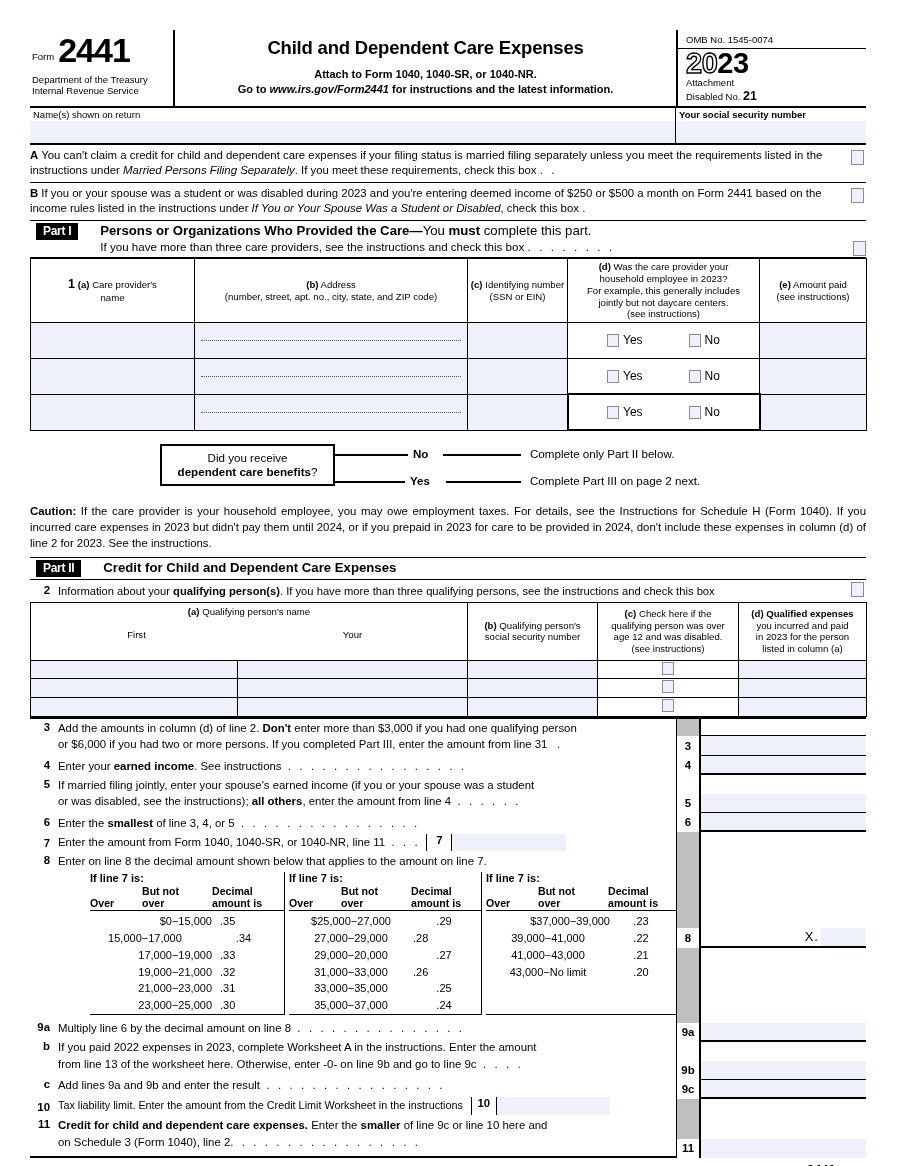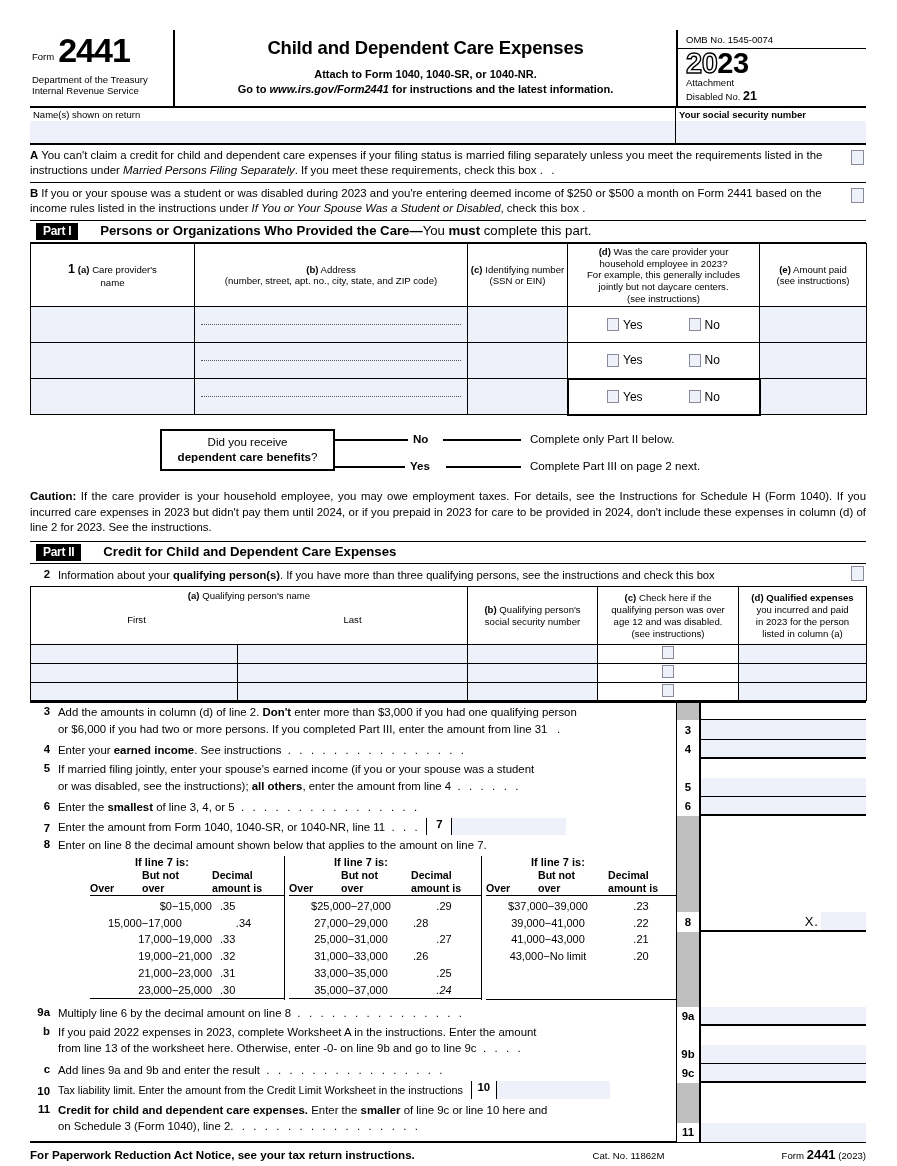--- a/index.html
+++ b/index.html
@@ -89,21 +89,21 @@
   
   .answers{position:absolute;right:0;width:190px;top:0;}
   .acell{position:absolute;box-sizing:border-box;}
   .anum{position:absolute;width:25px;box-sizing:border-box;border-left:1px solid #000;border-right:2px solid #000;
         font-size:11.4px;font-weight:bold;text-align:center;background:#fff;}
   .aval{position:absolute;left:25px;right:0;box-sizing:border-box;background:#eef1fa;border-bottom:1px solid #000;}
 
   
   .dectbl{margin-left:60px;margin-top:3px;width:582px;}
   .dectbl .grp{display:inline-block;vertical-align:top;}
-  .iflabel{font-size:11px;font-weight:bold;margin-bottom:1px;margin-left:45px;}
+  .iflabel{font-size:11px;font-weight:bold;margin-bottom:1px;}
   .dhdr{font-size:10.6px;font-weight:bold;line-height:1.16;}
   .drow{font-size:11px;line-height:1.52;}
 
   
   .footer{display:flex;align-items:baseline;border-top:2px solid #000;padding-top:4px;margin-top:2px;}
   .fl{font-size:11.6px;font-weight:bold;flex:1;}
   .fc{font-size:9.6px;width:175px;}
   .fr{font-size:9.6px;text-align:right;width:150px;}
   .fr .big{font-size:13px;font-weight:bold;}
 </style>
@@ -170,20 +170,25 @@
       <span class="leader">.</span>
     </div>
     <div class="cbx"></div>
   </div>
 
   <div class="partbar">
     <div class="parttag">Part I</div>
     <div class="parttxt">
       <div>
         <span class="b">Persons or Organizations Who Provided the Care</span><span class="b">—</span><span>You </span><span class="b">must</span><span> complete this part.</span>
+      </div>
+      <div class="l2" style="display:flex;align-items:flex-start;">
+        <span style="flex:1;"><span>If you have more than three care providers, see the instructions and check this box</span>
+        <span class="leader">. . . . . . . .</span></span>
+        <span class="cbx" style="margin-right:0;"></span>
       </div>
     </div>
   </div>
 
   <table class="grid">
     <colgroup>
       <col style="width:164px">
           <col style="width:273px">
           <col style="width:100px">
           <col style="width:192px">
@@ -328,21 +333,21 @@
           <col style="width:130px">
           <col style="width:141px">
           <col style="width:128px">
         </colgroup>
     <tbody>
           <tr>
       <td colspan="2" style="height:52px;vertical-align:top;padding-top:3px;">
         <div class="ctr"><span class="b">(a)</span> <span>Qualifying person's name</span></div>
         <div style="display:flex;margin-top:12px;">
           <div style="width:207px;text-align:center;">First</div>
-          <div style="flex:1;text-align:center;">Last</div>
+          <div style="flex:1;text-align:center;">Your</div>
         </div>
       </td>
       <td class="hcell" style="height:52px;">
         <span class="b">(b)</span>
         <span>Qualifying person's</span><br>
         <span>social security number</span>
       </td>
       <td class="hcell" style="height:52px;">
         <span class="b">(c)</span>
         <span>Check here if the</span><br>
@@ -483,48 +488,48 @@
             <div style="border-bottom:1px solid #000;padding-top:2px;">
               <div class="drow" style="display:flex;">
                     <span style="width:124px;text-align:center;">$25,000−27,000</span>
                     <span style="width:62px;text-align:center;">.29</span>
                   </div>
               <div class="drow" style="display:flex;">
                     <span style="width:124px;text-align:center;">27,000−29,000</span>
                     <span style="width:62px;text-align:left;">.28</span>
                   </div>
               <div class="drow" style="display:flex;">
-                    <span style="width:124px;text-align:center;">25,000−31,000</span>
+                    <span style="width:124px;text-align:center;">29,000−20,000</span>
                     <span style="width:62px;text-align:center;">.27</span>
                   </div>
               <div class="drow" style="display:flex;">
                     <span style="width:124px;text-align:center;">31,000−33,000</span>
                     <span style="width:62px;text-align:left;">.26</span>
                   </div>
               <div class="drow" style="display:flex;">
                     <span style="width:124px;text-align:center;">33,000−35,000</span>
                     <span style="width:62px;text-align:center;">.25</span>
                   </div>
               <div class="drow" style="display:flex;">
                     <span style="width:124px;text-align:center;">35,000−37,000</span>
-                    <span style="width:62px;text-align:center;font-style:italic;">.24</span>
+                    <span style="width:62px;text-align:center;">.24</span>
                   </div>
             </div>
           </div>
 
           <div class="grp" style="width:194px;border-left:1px solid #000;padding-left:4px;">
             <div class="iflabel">If line 7 is:</div>
             <div style="display:flex;border-bottom:1px solid #000;padding-bottom:1px;">
               <div class="dhdr" style="width:52px;align-self:flex-end;">Over</div>
               <div class="dhdr" style="width:70px;"><span>But not</span><br><span>over</span></div>
               <div class="dhdr" style="width:70px;"><span>Decimal</span><br><span>amount is</span></div>
             </div>
             <div style="border-bottom:1px solid #000;padding-top:2px;">
               <div class="drow" style="display:flex;">
-                    <span style="width:124px;text-align:center;">$37,000−39,000</span>
+                    <span style="width:124px;text-align:right;">$37,000−39,000</span>
                     <span style="width:62px;text-align:center;">.23</span>
                   </div>
               <div class="drow" style="display:flex;">
                     <span style="width:124px;text-align:center;">39,000−41,000</span>
                     <span style="width:62px;text-align:center;">.22</span>
                   </div>
               <div class="drow" style="display:flex;">
                     <span style="width:124px;text-align:center;">41,000−43,000</span>
                     <span style="width:62px;text-align:center;">.21</span>
                   </div>

